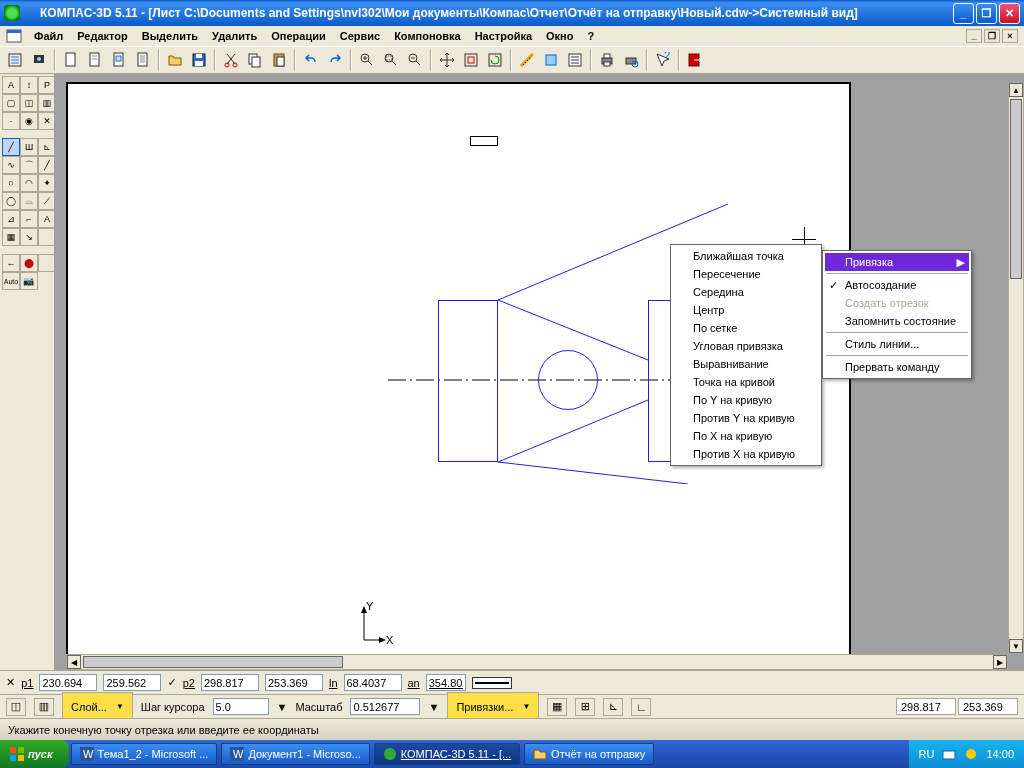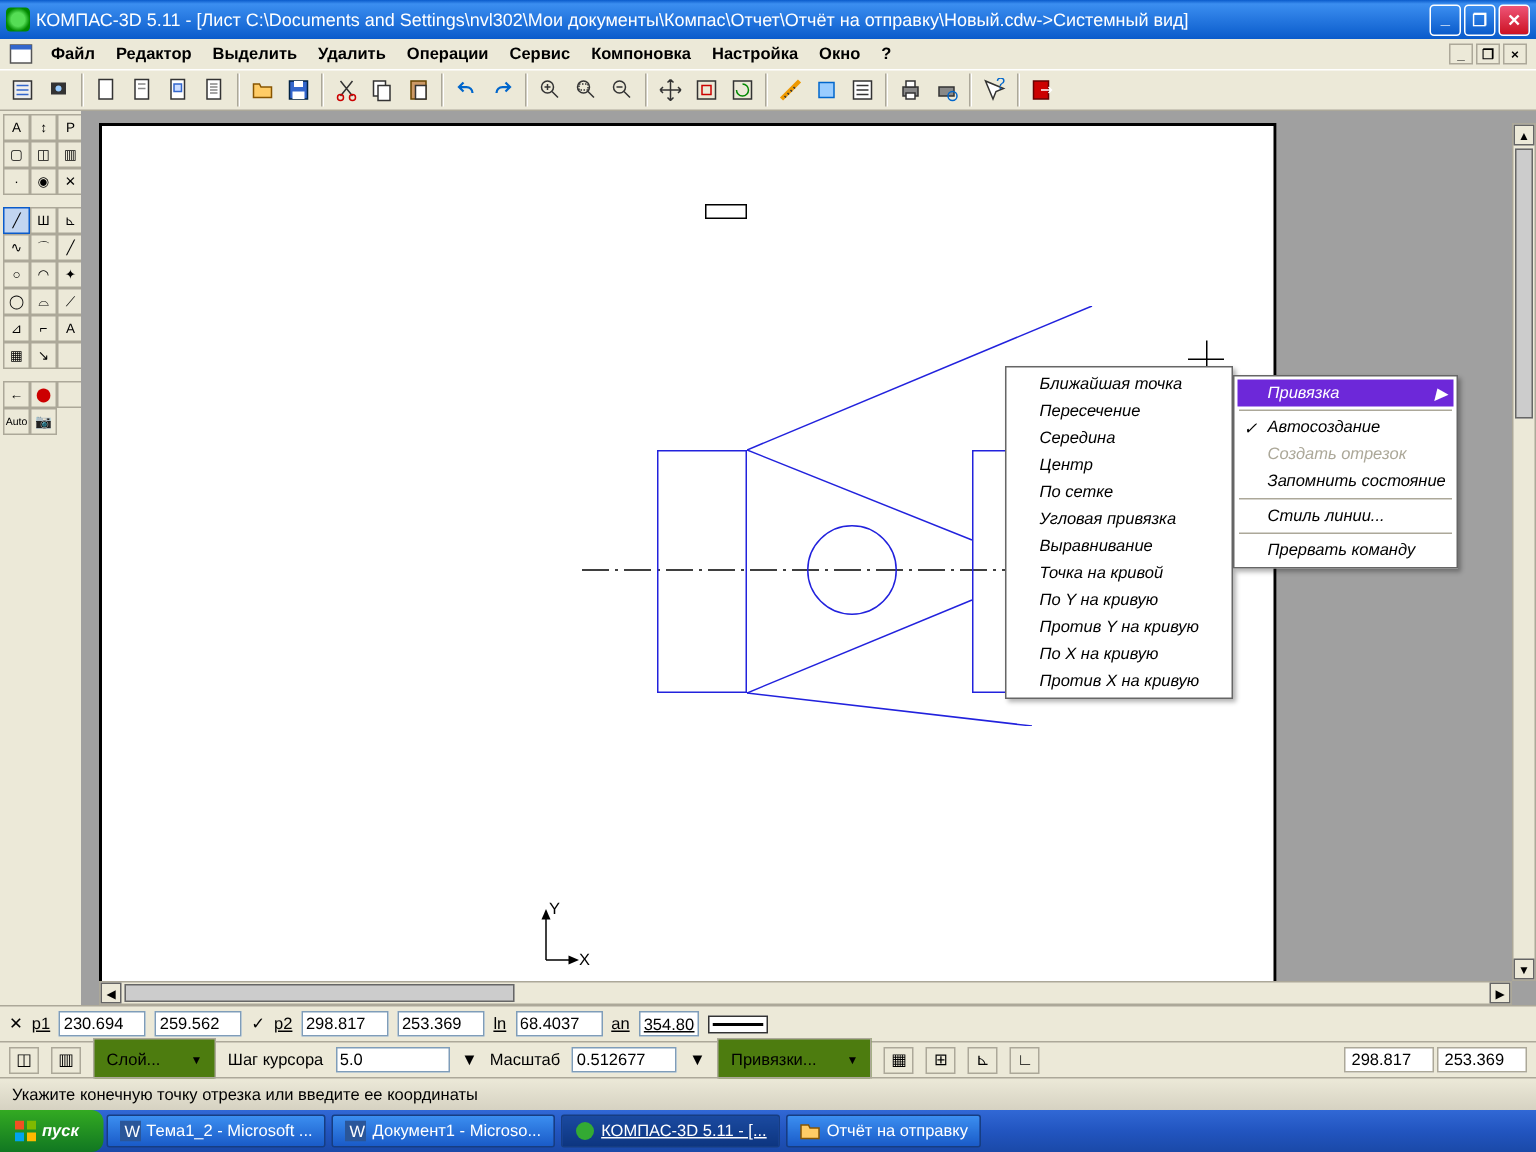--- a/index.html
+++ b/index.html
@@ -1,21 +1,21 @@
 <!DOCTYPE html>
 <html><head>
 <meta charset="utf-8">
 <style>
 * { box-sizing: border-box; margin: 0; padding: 0; font-family: Tahoma, Arial, sans-serif; font-size: 11px; }
 body { background: #ece9d8; width: 1024px; height: 768px; overflow: hidden; position: relative; }
 
 
 .titlebar { height: 26px; background: linear-gradient(to bottom,#0a5bcb 0%,#3b8ef0 10%,#0a5bcb 100%); display: flex; align-items: center; padding: 0 4px; color: #fff; }
 .titlebar .app-icon { width: 16px; height: 16px; background: radial-gradient(circle,#5d5 40%,#080 70%); border-radius: 3px; margin-right: 4px; }
-.titlebar .title-text { flex: 1; font-weight: normal; font-size: 12px; overflow: hidden; white-space: nowrap; }
+.titlebar .title-text { flex: 1; font-weight: bold; font-size: 12px; overflow: hidden; white-space: nowrap; margin-left: 16px; }
 .win-btns { display: flex; gap: 2px; }
 .win-btn { width: 21px; height: 21px; background: linear-gradient(to bottom,#3b8ef0,#0a5bcb); border: 1px solid #fff; border-radius: 3px; color:#fff; display:flex; align-items:center; justify-content:center; font-weight:bold; }
 .win-btn.close { background: linear-gradient(to bottom,#e57,#c12); }
 
 
 .menubar { height: 20px; background: #ece9d8; display: flex; align-items: center; padding: 0 6px; gap: 2px; font-weight: bold; }
 .menubar .mitem { padding: 2px 6px; cursor: default; }
 .menubar .mdi-btns { margin-left: auto; display: flex; gap: 2px; }
 .mdi-btn { width: 16px; height: 14px; border: 1px solid #aca899; background: #ece9d8; font-size: 9px; display:flex;align-items:center;justify-content:center; }
 
@@ -42,41 +42,41 @@
 .rect-left { position:absolute; left:370px; top:216px; width:60px; height:162px; border:1px solid #22d; }
 .rect-right { position:absolute; left:580px; top:216px; width:60px; height:162px; border:1px solid #22d; }
 .circ { position:absolute; left:470px; top:266px; width:60px; height:60px; border:1px solid #22d; border-radius:50%; }
 .coord-y { position:absolute; left:297px; top:520px; }
 .coord-x { position:absolute; left:310px; top:555px; }
 
 
 .ctx-menu { position: absolute; background: #fff; border: 1px solid #666; box-shadow: 2px 2px 3px rgba(0,0,0,.3); padding: 2px; }
 .ctx-menu.menu1 { left: 616px; top: 170px; width: 152px; }
 .ctx-menu.menu2 { left: 768px; top: 176px; width: 150px; }
-.ctx-item { padding: 3px 18px 3px 20px; cursor: default; white-space:nowrap; position:relative;font-style:italic; }
+.ctx-item { padding: 3px 18px 3px 20px; cursor: default; white-space:nowrap; position:relative; }
 .ctx-item.hi { background: #6d28d9; color: #fff; }
 .ctx-item.disabled { color: #aca899; }
 .ctx-item .arrow { position:absolute; right:4px; top:3px; }
 .ctx-item .check { position:absolute; left:4px; top:3px; }
 .ctx-sep { height:1px; background:#aca899; margin:2px 1px; }
 .crosshair { position:absolute; left:740px; top:155px; width:24px; height:20px; }
 .crosshair::before { content:""; position:absolute; left:10px; top:-2px; width:1px; height:24px; background:#000; }
 .crosshair::after { content:""; position:absolute; left:-2px; top:10px; width:24px; height:1px; background:#000; }
 
 
 .coordbar { position:absolute; left:0; right:0; bottom:46px; height:24px; background:#ece9d8; border-top:1px solid #aca899; display:flex; align-items:center; padding:0 6px; gap:6px; }
 .coordbar .lbl { display:flex; align-items:center; gap:2px;text-decoration:underline; }
 .coordbar input { width:58px; height:17px; border:1px solid #7f9db9; padding:0 2px; background:#fff; }
 .coordbar .wide { width:40px;text-decoration:underline; }
 .line-style { width:40px; height:12px; border:1px solid #333; background:#fff; display:flex; align-items:center; justify-content:center; }
 
 .settingsbar { position:absolute; left:0; right:0; bottom:22px; height:24px; background:#ece9d8; border-top:1px solid #aca899; display:flex; align-items:center; padding:0 6px; gap:8px; }
-.settingsbar .btn { height:30px; border:1px solid #aca899; background:#4d7c0f; padding:0 8px; display:flex; align-items:center; gap:20px; }
+.settingsbar .btn { height:30px; border:1px solid #aca899; background:#fde047; padding:0 8px; display:flex; align-items:center; gap:9px; }
 .settingsbar .btn .dd { font-size:8px; }
-.settingsbar input { width:76px; height:17px; border:1px solid #7f9db9; padding:0 2px; }
+.settingsbar input { width:56px; height:17px; border:1px solid #7f9db9; padding:0 2px; }
 .sb-ico { width:20px; height:18px; border:1px solid #aca899; display:flex;align-items:center;justify-content:center; }
 .right-coords { margin-left:auto; display:flex; gap:2px; }
 .right-coords .box { width:60px; height:17px; border:1px solid #aca899; background:#fff; display:flex; align-items:center; padding:0 4px; }
 
 .hintbar { position:absolute; left:0; right:0; bottom:0; height:22px; background:linear-gradient(to bottom,#ece9d8,#d6d2c2); border-top:1px solid #aca899; display:flex; align-items:center; padding:0 8px; } 
 .winxp-taskbar { position:absolute; left:0; right:0; bottom:0; height:28px; background:linear-gradient(to bottom,#3168d5 0%,#2255c0 50%,#1a49a8 100%); display:flex; align-items:center; z-index:50; }
 .start-btn { height:28px; padding:0 16px 0 10px; background:linear-gradient(to bottom,#3a2,#172); color:#fff; font-weight:bold; font-style:italic; display:flex; align-items:center; border-radius:0 8px 8px 0; font-size:13px; gap:4px; }
 .task-btn { height:22px; margin:0 2px; padding:0 8px; background:linear-gradient(to bottom,#3b8ef0,#1a5bc8); border:1px solid #163d82; border-radius:2px; color:#fff; display:flex; align-items:center; gap:4px; max-width:160px; overflow:hidden; white-space:nowrap; }
 .task-btn.active { background:linear-gradient(to bottom,#1a4aa0,#0d3580);text-decoration:underline; }
 .tray { margin-left:auto; height:28px; background:linear-gradient(to bottom,#18b3f0,#0d8fd0); display:flex; align-items:center; padding:0 10px; gap:8px; color:#fff; }
@@ -509,13 +509,23 @@
         <circle cx="7" cy="7" r="6" fill="#3a3"></circle>
       </svg>
       <span>КОМПАС-3D 5.11 - [...</span>
     </div>
   <div class="task-btn">
       <svg class="tico-sm" viewBox="0 0 14 14">
         <path d="M1 3h5l1 2h6v7H1z" fill="#fc6" stroke="#850"></path>
       </svg>
       <span>Отчёт на отправку</span>
     </div>
+  <div class="tray">
+    <span>RU</span>
+    <svg class="tico-sm" viewBox="0 0 14 14">
+        <rect x="1" y="4" width="12" height="8" fill="#fff" stroke="#06c"></rect>
+      </svg>
+    <svg class="tico-sm" viewBox="0 0 14 14">
+        <circle cx="7" cy="7" r="5" fill="#fc0"></circle>
+      </svg>
+    <span>14:00</span>
+  </div>
 </div>
 
 </body></html>

